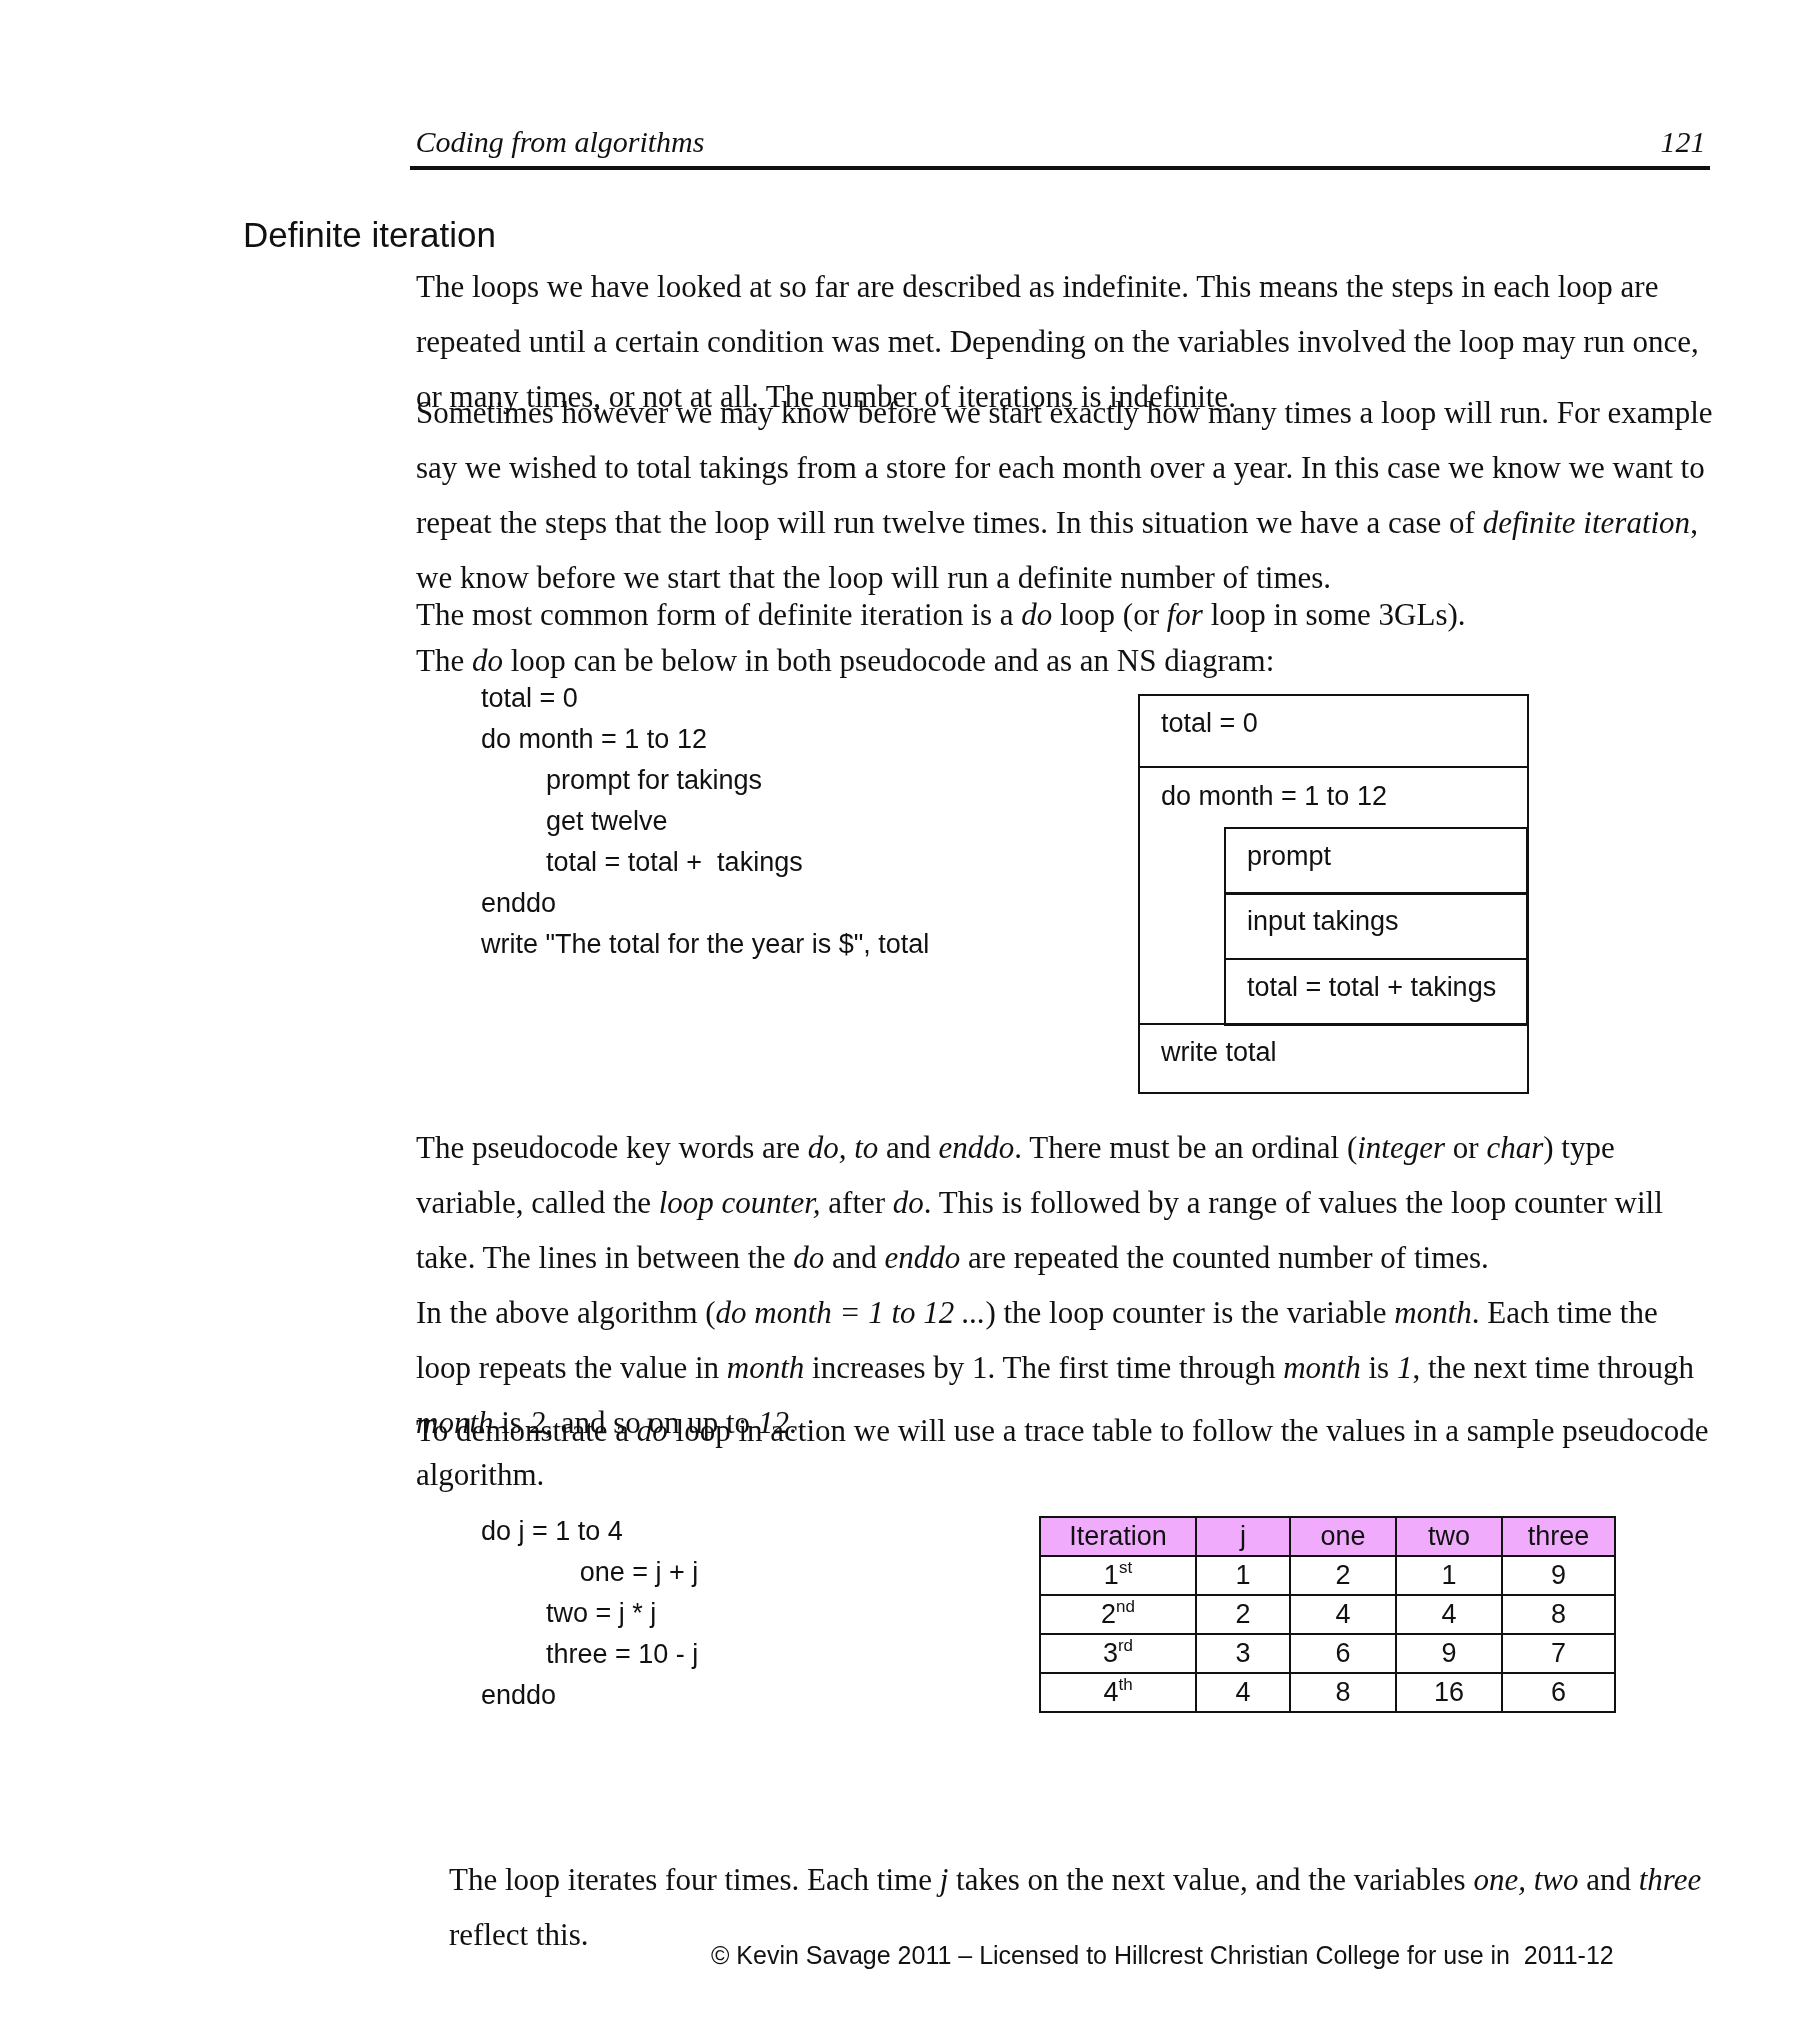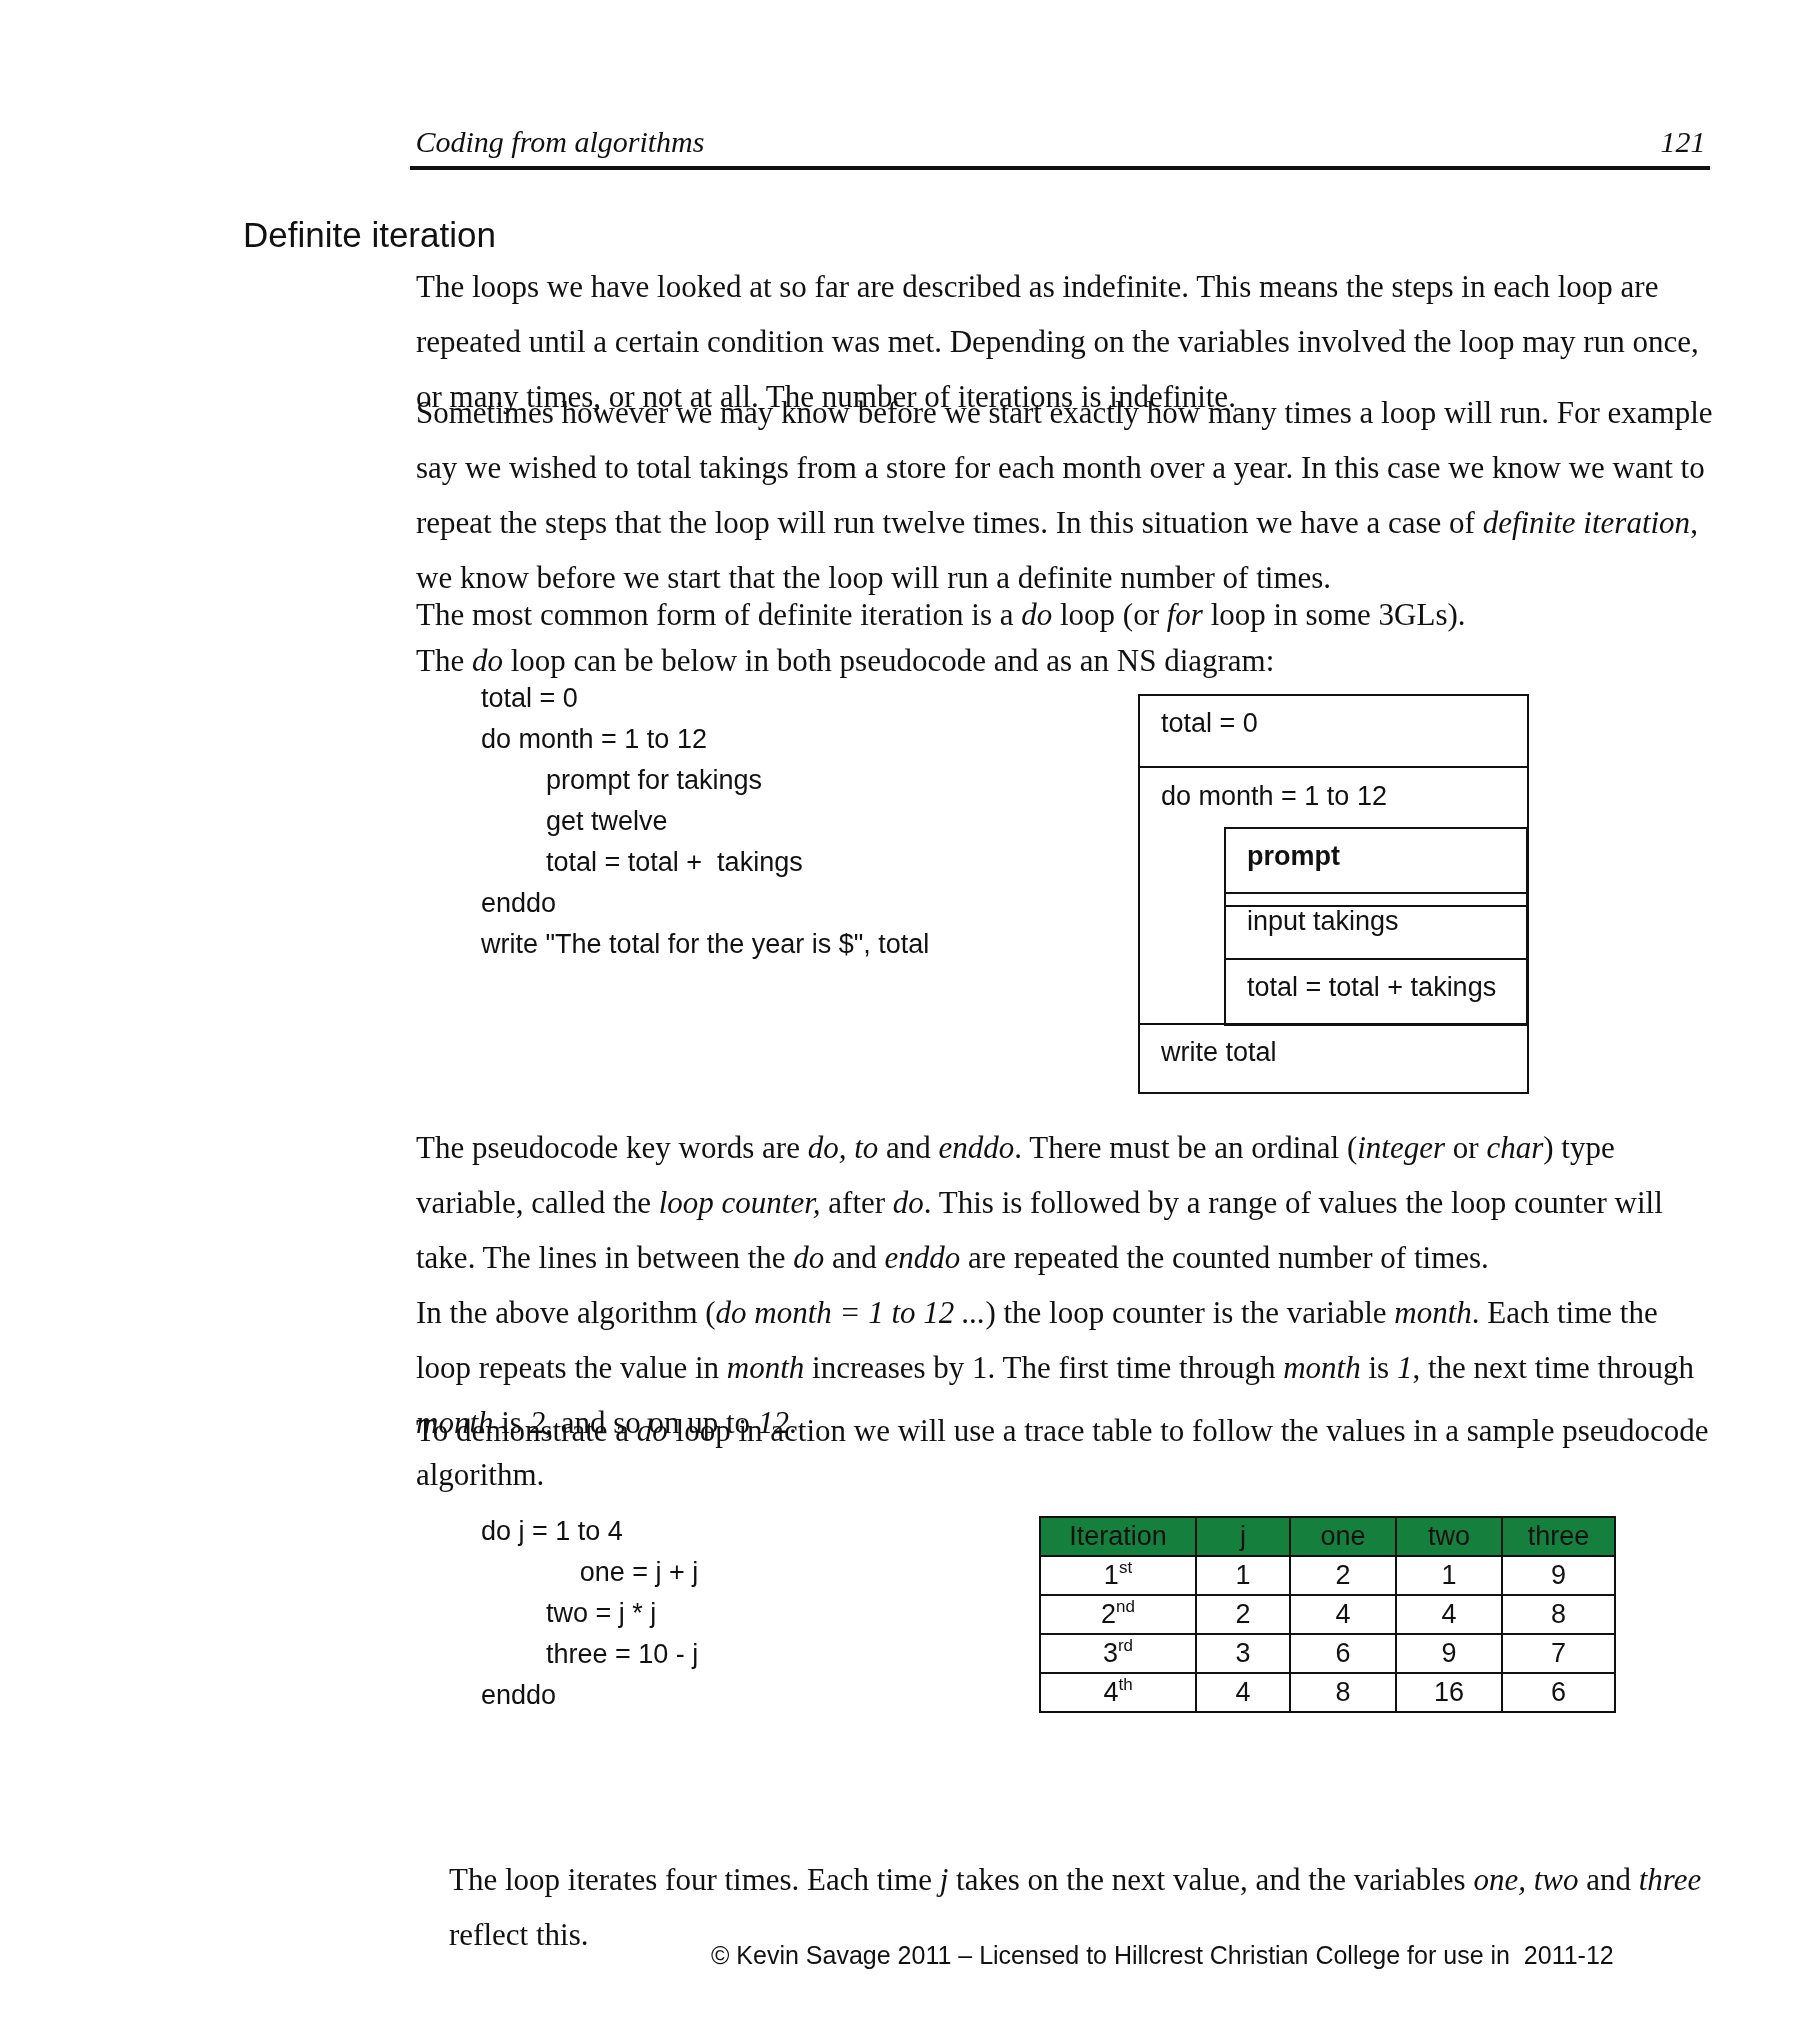--- a/index.html
+++ b/index.html
@@ -19,21 +19,21 @@
   .para i { font-style: italic; }
 
   
   #ns-diagram { left: 1138px; top: 694px; width: 391px; height: 401px; }
   #ns-diagram .cell { position: absolute; box-sizing: border-box; border: 2.6px solid #111; font-size: 27px; padding-left: 21px; padding-top: 12.4px; }
   #ns-diagram .loop-frame { position: absolute; box-sizing: border-box; border-left: 2.6px solid #111; border-right: 2.6px solid #111; }
 
   
   #trace-table { left: 1039px; top: 1516px; border-collapse: collapse; font-size: 27px; }
   #trace-table th, #trace-table td { border: 2.6px solid #111; text-align: center; padding: 0; height: 37px; }
-  #trace-table th { background: #15803d; font-weight: normal; }
+  #trace-table th { background: #f0abfc; font-weight: normal; }
   #trace-table sup { font-size: 17px; vertical-align: 10.6px; line-height: 0; }
 
   #footer { left: 711px; top: 1941px; font-size: 25px; white-space: pre; }
 </style>
 </head>
 <body>
 
 <div id="running-head" class="abs serif">
   <span class="title">Coding from algorithms</span>
   <span class="pageno">121</span>
@@ -59,21 +59,21 @@
     <div class="code-line" style="white-space: pre; font-size: 27px; line-height: 41px; padding-left: 65px;">get twelve</div>
     <div class="code-line" style="white-space: pre; font-size: 27px; line-height: 41px; padding-left: 65px;">total = total +  takings</div>
     <div class="code-line" style="white-space: pre; font-size: 27px; line-height: 41px; padding-left: 0px;">enddo</div>
     <div class="code-line" style="white-space: pre; font-size: 27px; line-height: 41px; padding-left: 0px;">write "The total for the year is $", total</div>
   </div>
 
 <div id="ns-diagram" class="abs sans">
   <div class="cell" style="left:0; top:0; width:391px; height:74px;"><span>total = 0</span></div>
   <div class="loop-frame" style="left:0; top:71px; width:391px; height:260px;"></div>
   <div class="cell" style="left:0; top:71px; width:391px; height:64px; border-bottom:none; border-top:none; padding-top:16px;"><span>do month = 1 to 12</span></div>
-  <div class="cell" style="left:86px; top:133px; width:304px; height:80px;font-weight:bold;"><span>prompt</span></div>
+  <div class="cell" style="left:86px; top:133px; width:304px; height:68px;"><span>prompt</span></div>
   <div class="cell" style="left:86px; top:198px; width:304px; height:68px;"><span>input takings</span></div>
   <div class="cell" style="left:86px; top:264px; width:304px; height:68px;"><span>total = total + takings</span></div>
   <div class="cell" style="left:0; top:329px; width:391px; height:71px;"><span>write total</span></div>
 </div>
 
 <div id="p5" class="para serif" style="top:1120px;"><span>The pseudocode key words are </span><i>do, to</i><span> and </span><i>enddo</i><span>. There must be an ordinal (</span><i>integer</i><span> or </span><i>char</i><span>) type variable, called the </span><i>loop counter,</i><span> after </span><i>do</i><span>. This is followed by a range of values the loop counter will take. The lines in between the </span><i>do</i><span> and </span><i>enddo</i><span> are repeated the counted number of times.</span></div>
 
 <div id="p6" class="para serif" style="top:1285px;"><span>In the above algorithm (</span><i>do month = 1 to 12 ...</i><span>) the loop counter is the variable </span><i>month</i><span>. Each time the loop repeats the value in </span><i>month</i><span> increases by 1. The first time through </span><i>month</i><span> is </span><i>1</i><span>, the next time through </span><i>month</i><span> is </span><i>2</i><span>, and so on up to </span><i>12</i><span>.</span></div>
 
 <div id="p7" class="para serif" style="top:1409px; line-height:44px;"><span>To demonstrate a </span><i>do</i><span> loop in action we will use a trace table to follow the values in a sample pseudocode algorithm.</span></div>

